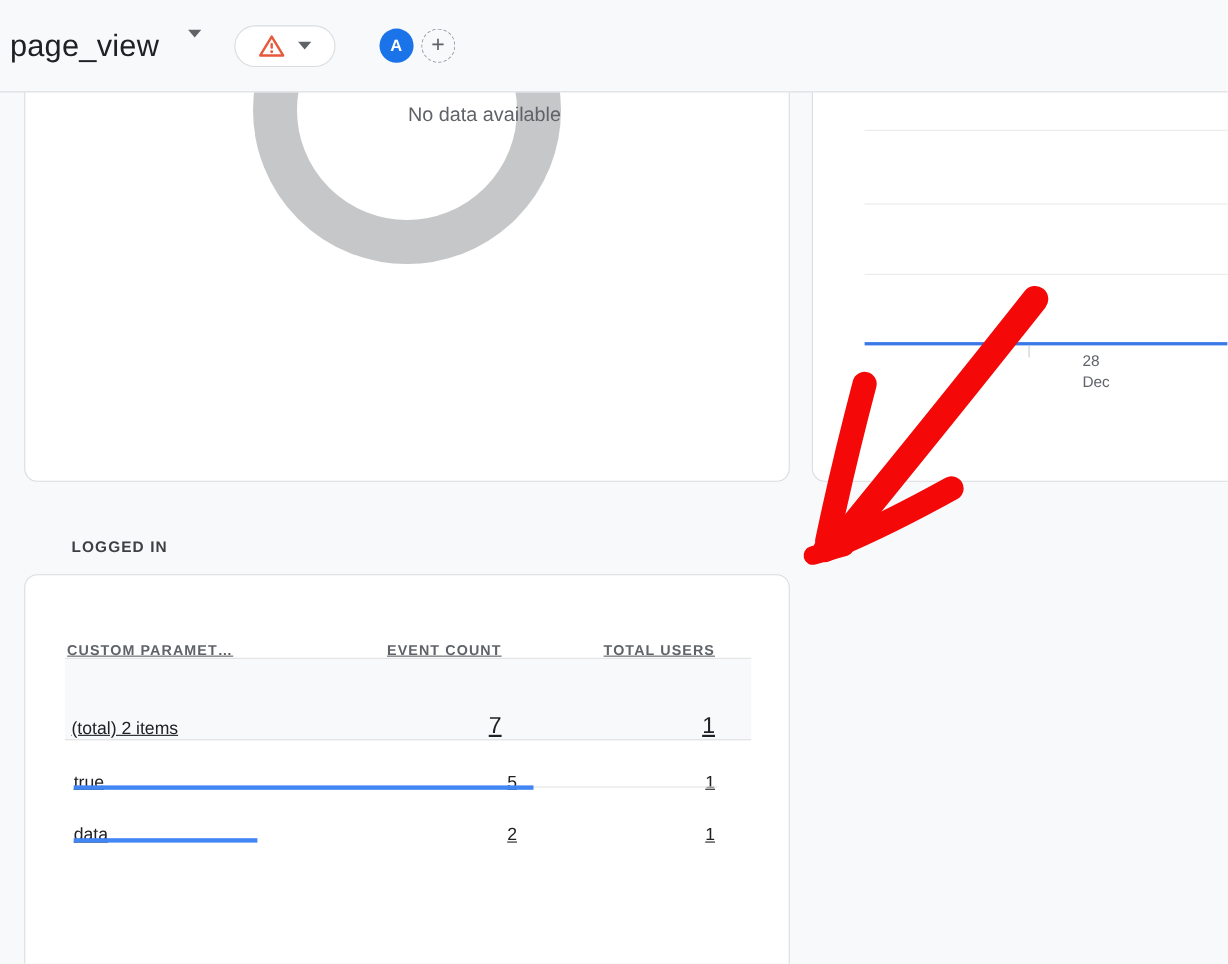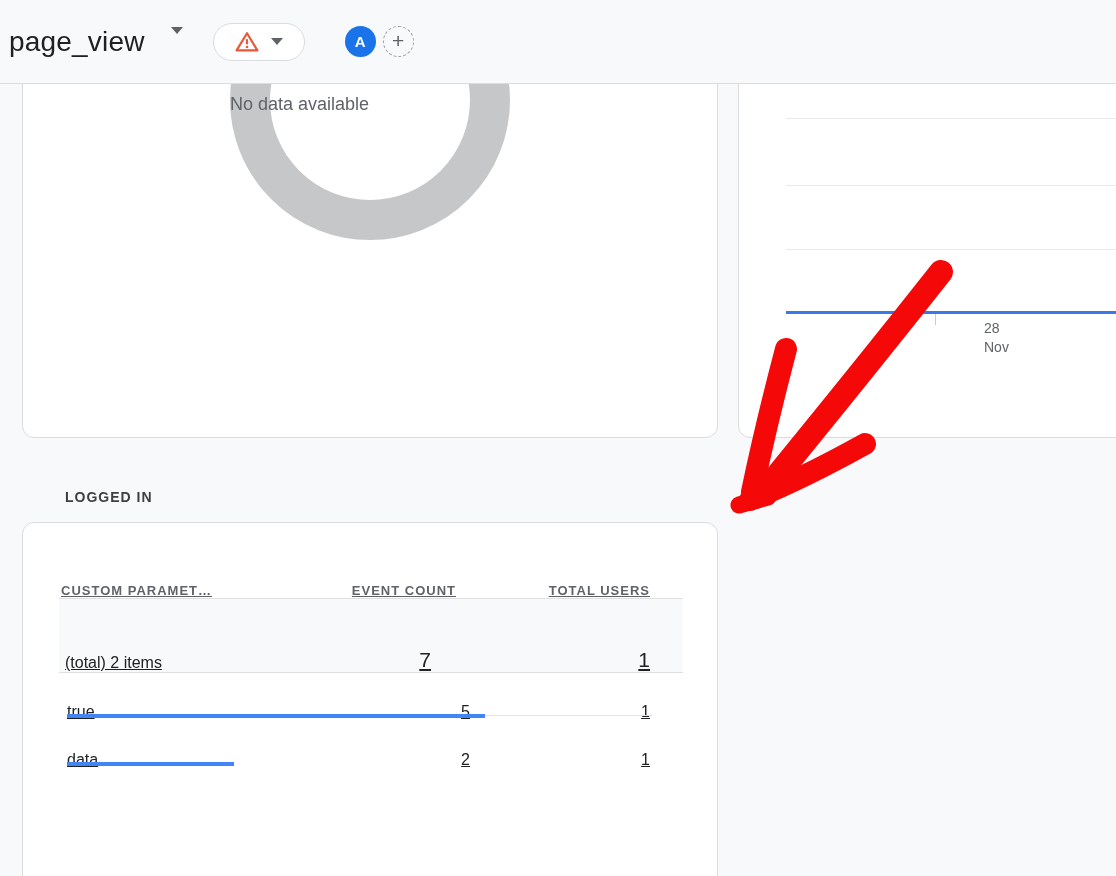--- a/index.html
+++ b/index.html
@@ -27,39 +27,39 @@
 
   
   .card { position:absolute; background:#ffffff; border:1px solid #dadce0; border-radius:12px; }
   #donut-card { left:22px; top:-40px; width:696px; height:478px; }
   #trend-card { left:738px; top:-40px; width:400px; height:478px; }
   #table-card { left:22px; top:522px; width:696px; height:380px; z-index:5; }
 
   
   .ring { position:absolute; left:230px; top:-40px; width:280px; height:280px;
           border:40px solid #c6c7c8; border-radius:50%; z-index:1; }
-  .no-data { position:absolute; left:230px; top:94px; width:280px; text-align:left;
+  .no-data { position:absolute; left:230px; top:94px; width:280px; text-align:right;
              font-size:18px; color:#5f6368; z-index:2; }
 
   
   .gridline { position:absolute; left:786px; width:330px; height:1px; background:#e9eaec; z-index:1; }
   .trend-line { position:absolute; left:786px; top:311px; width:330px; height:3px; background:#3b78e7; z-index:2; }
   .x-tick { position:absolute; left:935px; top:314px; width:1px; height:11px; background:#c9cdd1; z-index:2; }
   .x-label { position:absolute; left:936px; top:319px; font-size:14px; line-height:19px; color:#5f6368; z-index:2;margin-left:48px; }
 
   
   .section-label { position:absolute; left:23px; top:489px; font-size:14px; font-weight:700;
                    letter-spacing:1px; color:#3c4043; z-index:5;margin-left:42px; }
 
   
   .tbl-wrap { margin:0 34px 0 36px; }
   .t-row { display:flex; align-items:flex-end;text-decoration:underline; }
   .t-head { height:76px; padding-top:28px; border-bottom:1px solid #e0e0e0;
             color:#5f6368; font-size:13px; font-weight:700; letter-spacing:1px; }
-  .t-total { height:74px; background:#f8f9fa; border-bottom:1px solid #e0e0e0; color:#202124;gap:25px; }
+  .t-total { height:74px; background:#f8f9fa; border-bottom:1px solid #e0e0e0; color:#202124; }
   .t-data { position:relative; height:48px; color:#202124; font-size:16px; }
   .col1 { flex:1; text-align:left; }
   .col2 { width:200px; text-align:right; }
   .col3 { width:213px; text-align:right; padding-right:33px; }
   .t-head .col1 { padding-left:2px; cursor:pointer; }
   .t-head .col2 { padding-right:14px; cursor:pointer;margin-top:44px; }
   .t-head .col3 { cursor:pointer; }
   .t-total .col1 { padding-left:6px; font-size:16px; }
   .t-total .col2 { padding-right:14px; font-size:21px; }
   .t-total .col3 { font-size:21px; }
@@ -82,21 +82,21 @@
   <div class="no-data">No data available</div>
 
   <div class="card" id="trend-card"></div>
   <div class="gridline" style="top:118px"></div>
   <div class="gridline" style="top:185px"></div>
   <div class="gridline" style="top:249px"></div>
   <div class="trend-line"></div>
   <div class="x-tick"></div>
   <div class="x-label">
     <div>28</div>
-    <div>Nov</div>
+    <div>Dec</div>
   </div>
 
   <div class="section-label">LOGGED IN</div>
 
   <div class="card" id="table-card">
     <div class="tbl-wrap">
 
       <div class="t-row t-head">
         <div class="col1">CUSTOM PARAMET…</div>
         <div class="col2">EVENT COUNT</div>

